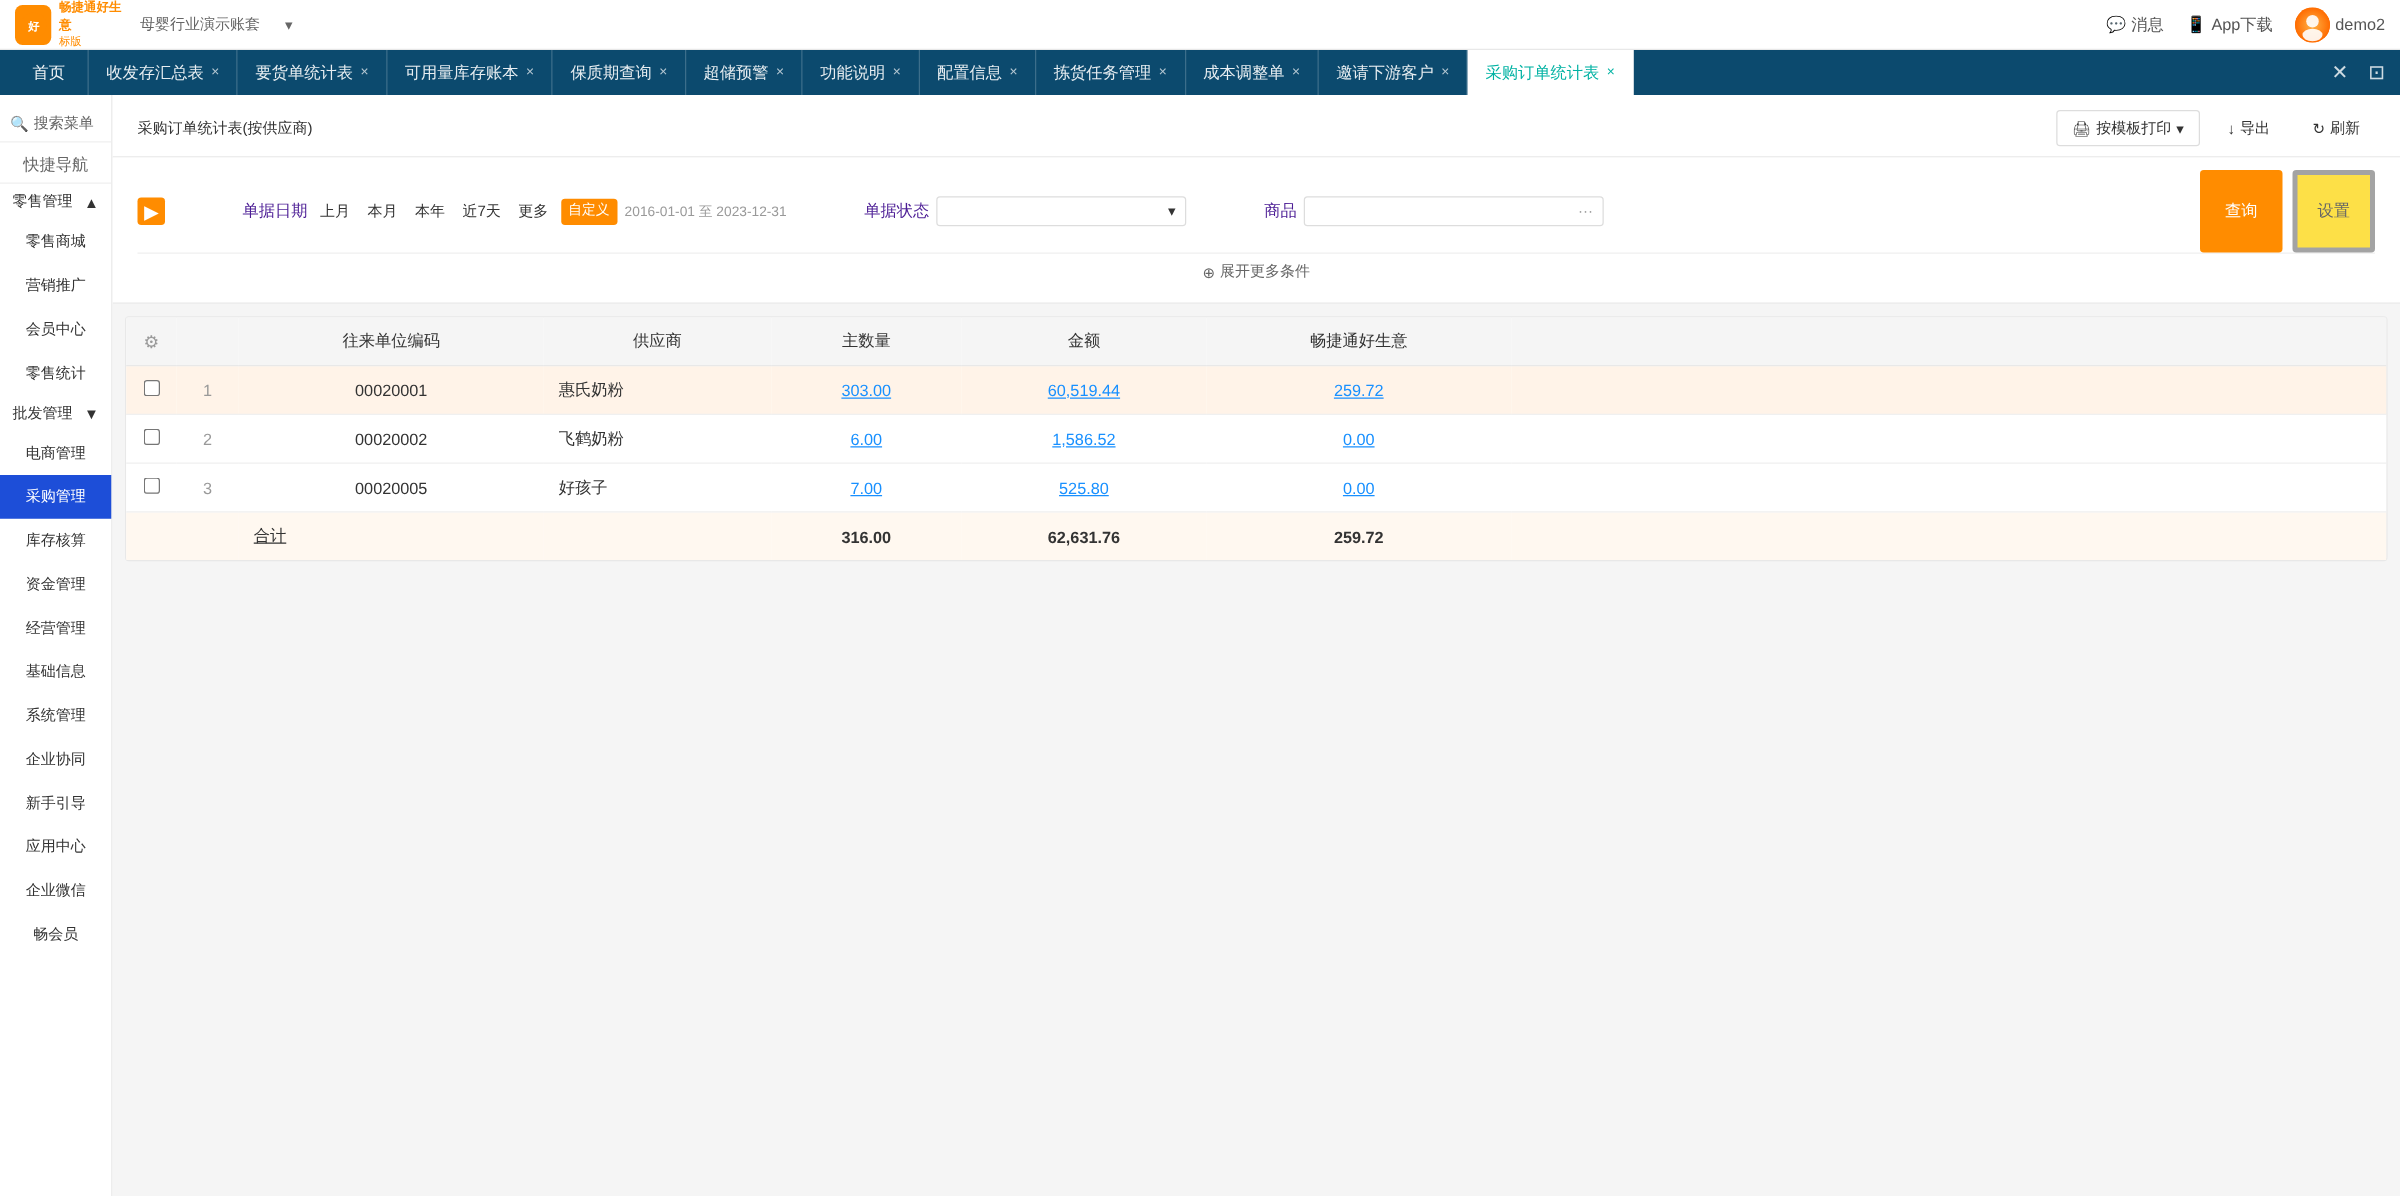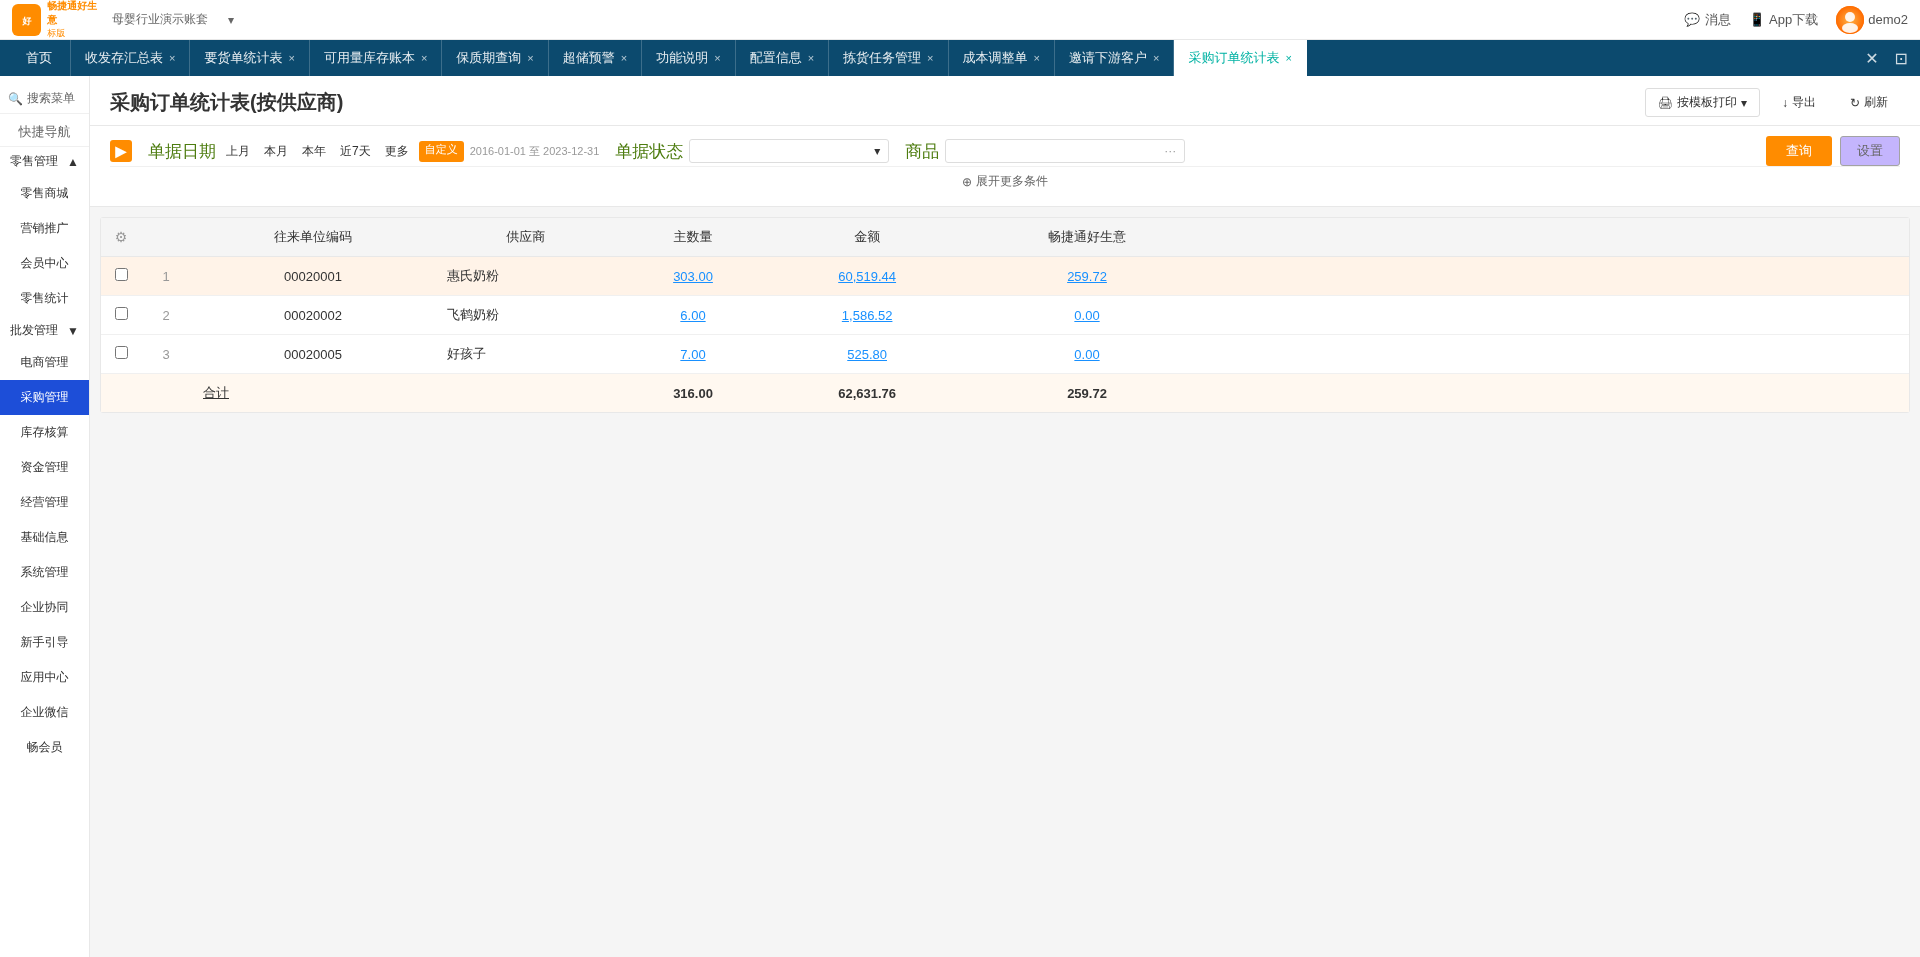--- a/index.html
+++ b/index.html
@@ -189,22 +189,22 @@
     }
     .page-header {
       background: #fff;
       padding: 12px 20px 8px;
       border-bottom: 1px solid #e8e8e8;
       display: flex;
       align-items: center;
       justify-content: space-between;
     }
     .page-title {
-      font-size: 20px;
-      font-weight: 700;
+      font-size: 12px;
+      font-weight: 400;
       color: #333;
     }
     .header-actions {
       display: flex;
       align-items: center;
       gap: 10px;
     }
     .btn-print {
       display: flex;
       align-items: center;
@@ -267,23 +267,24 @@
       font-size: 14px;
       font-weight: bold;
       flex-shrink: 0;
     }
     .filter-group {
       display: flex;
       align-items: center;
       gap: 6px;
     }
     .filter-label {
-      font-size: 17px;
-      color: #4d7c0f;
+      font-size: 13px;
+      color: #4c1d95;
       white-space: nowrap;
+      margin-left: 46px;
     }
     .filter-date-links {
       display: flex;
       gap: 6px;
     }
     .filter-date-link {
       font-size: 12px;
       color: #333;
       cursor: pointer;
       padding: 2px 4px;
@@ -332,25 +333,25 @@
     .btn-query {
       background: #ff8c00;
       color: white;
       border: none;
       border-radius: 3px;
       padding: 6px 20px;
       font-size: 13px;
       cursor: pointer;
     }
     .btn-settings {
-      background: #c4b5fd;
+      background: #fde047;
       color: #666;
-      border: 1px solid #a3a3a3;
-      border-radius: 3px;
-      padding: 2px 16px;
+      border: 4px solid #a3a3a3;
+      border-radius: 3px;
+      padding: 20px 16px;
       font-size: 13px;
       cursor: pointer;
     }
 
     
     .table-area {
       background: #fff;
       margin: 10px;
       border: 1px solid #e8e8e8;
       border-radius: 3px;

